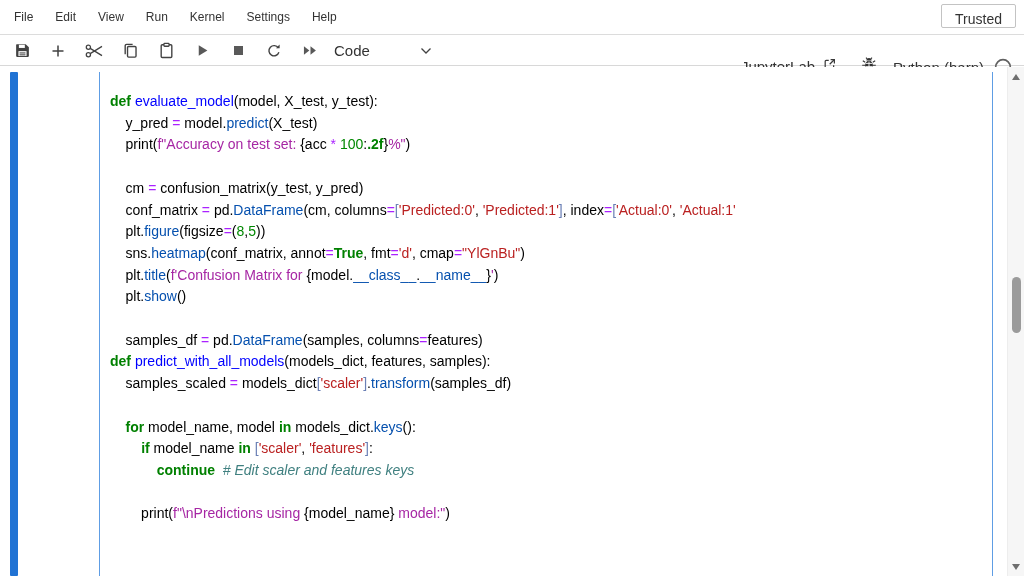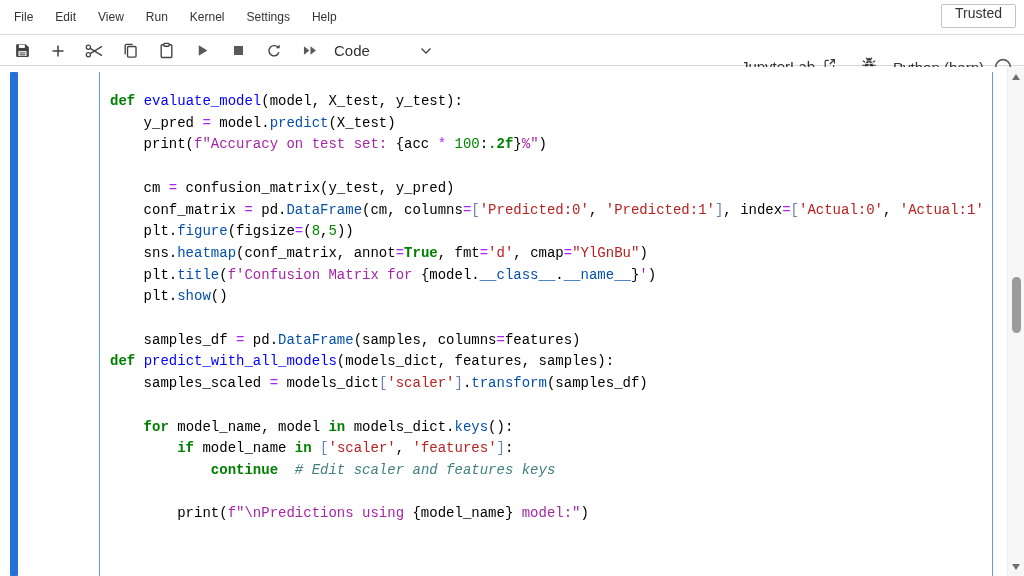--- a/index.html
+++ b/index.html
@@ -4,21 +4,21 @@
 <style>
   html,body{margin:0;padding:0;background:#fff;}
   .screen{position:relative;width:1024px;height:576px;background:#ffffff;overflow:hidden;
           font-family:"Liberation Sans",sans-serif;-webkit-font-smoothing:antialiased;}
 
   
   .menubar{position:absolute;top:0;left:0;right:0;height:35px;background:#fff;
            border-bottom:1px solid #dcdcdc;display:flex;align-items:center;padding-left:3px;box-sizing:border-box;}
   .menu-item{padding:0 11px;font-size:12px;color:#333;line-height:34px;cursor:default;}
   .trusted-btn{position:absolute;top:4px;right:8px;height:24px;padding:0 13px;border:1px solid #c3c3c3;
-           border-radius:2px;font-size:14px;color:#333;background:#fff;display:flex;align-items:flex-start;box-sizing:border-box;}
+           border-radius:2px;font-size:14px;color:#333;background:#fff;display:flex;align-items:flex-end;box-sizing:border-box;}
 
   
   .toolbar{position:absolute;top:36px;left:0;right:0;height:30px;background:#fff;
            border-bottom:1px solid #d8d8d8;display:flex;align-items:center;padding-left:10px;box-sizing:border-box;}
   .tb-btn{width:24px;height:26px;margin-right:12px;display:flex;align-items:center;justify-content:center;flex:0 0 auto;}
   .tb-btn svg{display:block;}
   .cell-type-dd{display:flex;align-items:center;}
   .cell-type-label{font-size:15px;color:#333;}
   .dd-chevron{margin-left:50px;display:flex;align-items:center;}
   .tb-right{position:absolute;right:12px;top:0;height:40px;display:flex;align-items:flex-end;}
@@ -26,21 +26,21 @@
   .jl-label{font-size:15px;color:#333;margin-right:7px;}
   .tb-gap24{width:24px;}.tb-gap16{width:16px;}.tb-gap10{width:10px;}
   .kernel-label{font-size:15px;color:#333;}
 
   
   .nb{position:absolute;top:67px;left:0;right:0;bottom:0;background:#fff;}
   .cell-bar{position:absolute;left:10px;top:5px;width:8px;bottom:0;background:#2173d4;border-radius:1px;}
   .editor{position:absolute;left:99px;top:5px;width:894px;bottom:-2px;background:#fff;box-sizing:border-box;
           border-left:1.5px solid #5e9de4;border-right:1.5px solid #5e9de4;
           padding:19px 0 0 10px;overflow:hidden;}
-  .code-line{font-family:Liberation Mono, monospace;font-size:14px;line-height:21.7px;
+  .code-line{font-family:Liberation Sans, sans-serif;font-size:14px;line-height:21.7px;
              white-space:pre;color:#000;}
   .tk-pl{color:#000;}
   .tk-kw{color:#008000;font-weight:bold;}
   .tk-fn{color:#0000ff;}
   .tk-prop{color:#0550ae;}
   .tk-op{color:#aa22ff;}
   .tk-num{color:#008800;}
   .tk-fmt{color:#008000;font-weight:bold;}
   .tk-str{color:#ba2121;}
   .tk-fstr{color:#a626a4;}

